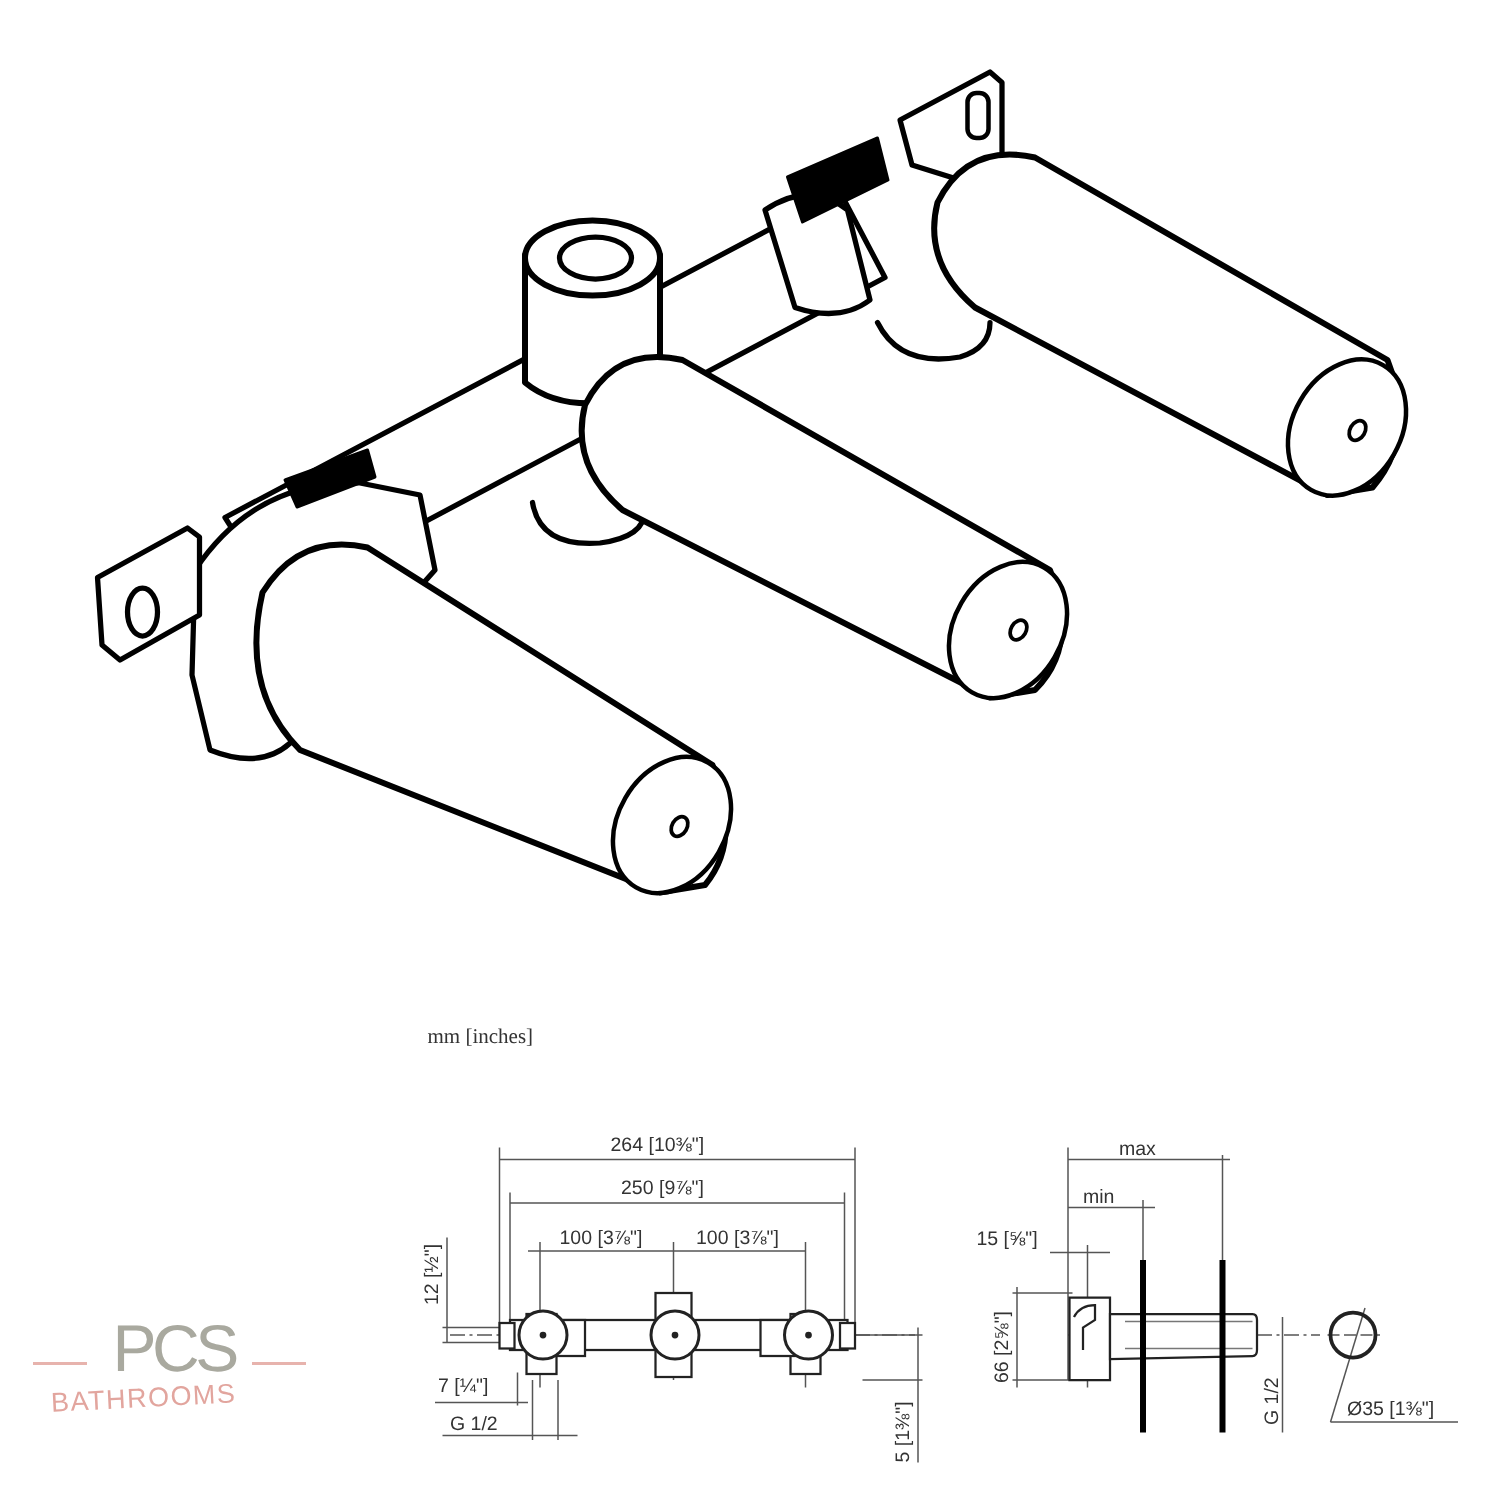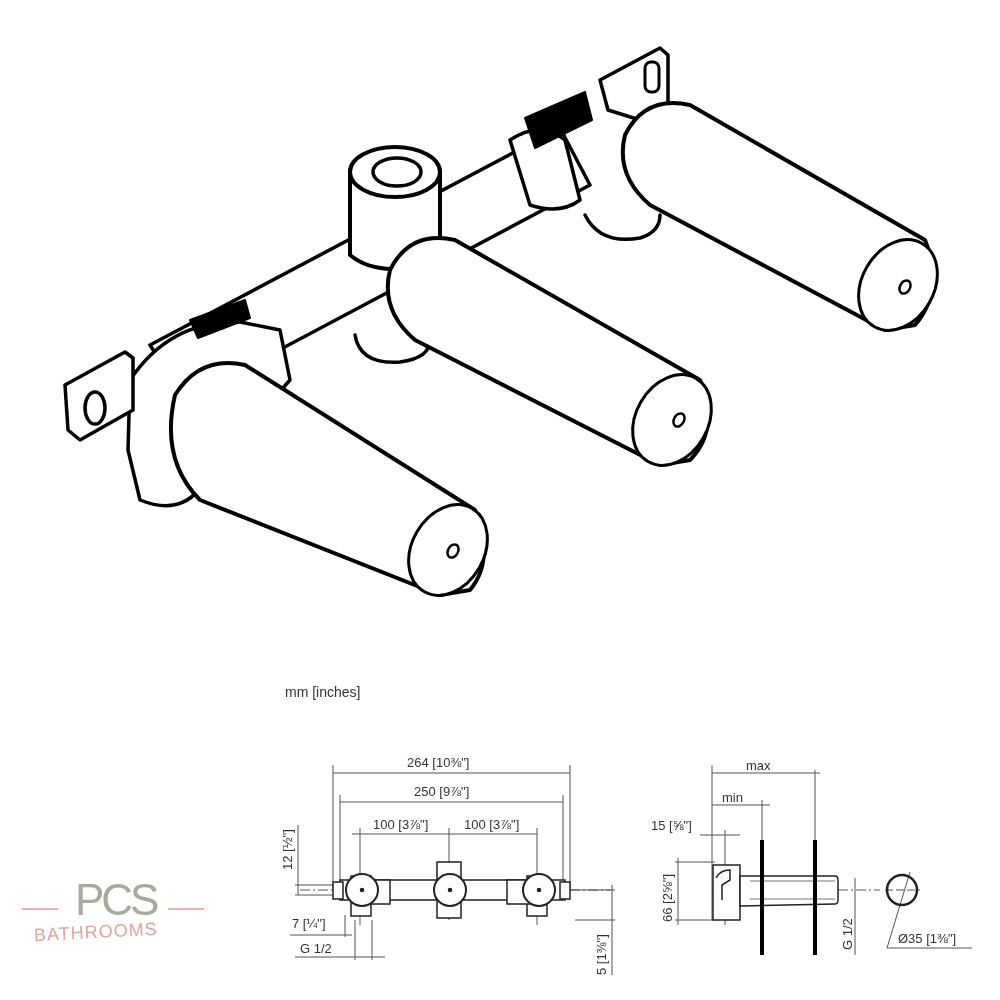--- a/index.html
+++ b/index.html
@@ -1,19 +1,19 @@
 <!DOCTYPE html>
 <html><head>
 <meta charset="utf-8">
 <style>
   html, body { margin: 0; padding: 0; background: #ffffff; }
   body { width: 1000px; height: 1000px; position: relative; overflow: hidden; font-family: "Liberation Sans", sans-serif; }
   .layer { position: absolute; left: 0; top: 0; }
   svg text { font-family: "Liberation Sans", sans-serif; }
-  .units { position: absolute; left: 285px; top: 684px; font-size: 14px; color: #333; font-family: Liberation Sans, sans-serif; }
+  .units { position: absolute; left: 285px; top: 684px; font-size: 14px; color: #333; font-family: Liberation Serif, serif; }
   .logo { position: absolute; left: 20px; top: 870px; width: 200px; height: 90px; }
   .logo-letters { position: absolute; left: 55px; top: 5px; font-size: 44px; color: #a9a99f; letter-spacing: -3px; font-family: "Liberation Sans", sans-serif; font-weight: normal; }
   .logo-line { position: absolute; top: 38px; height: 2px; background: #e7b3ad; width: 36px; }
   .logo-word { position: absolute; left: 14px; top: 52px; font-size: 18px; color: #e2a59e; letter-spacing: 1px; font-family: "Liberation Sans", sans-serif; transform: rotate(-3deg); }
 </style>
 </head>
 <body>
 
 <svg class="layer" width="1000" height="660" viewBox="0 0 1000 660">
   <g fill="#fff" stroke="#000" stroke-width="4" stroke-linejoin="round" stroke-linecap="round">

